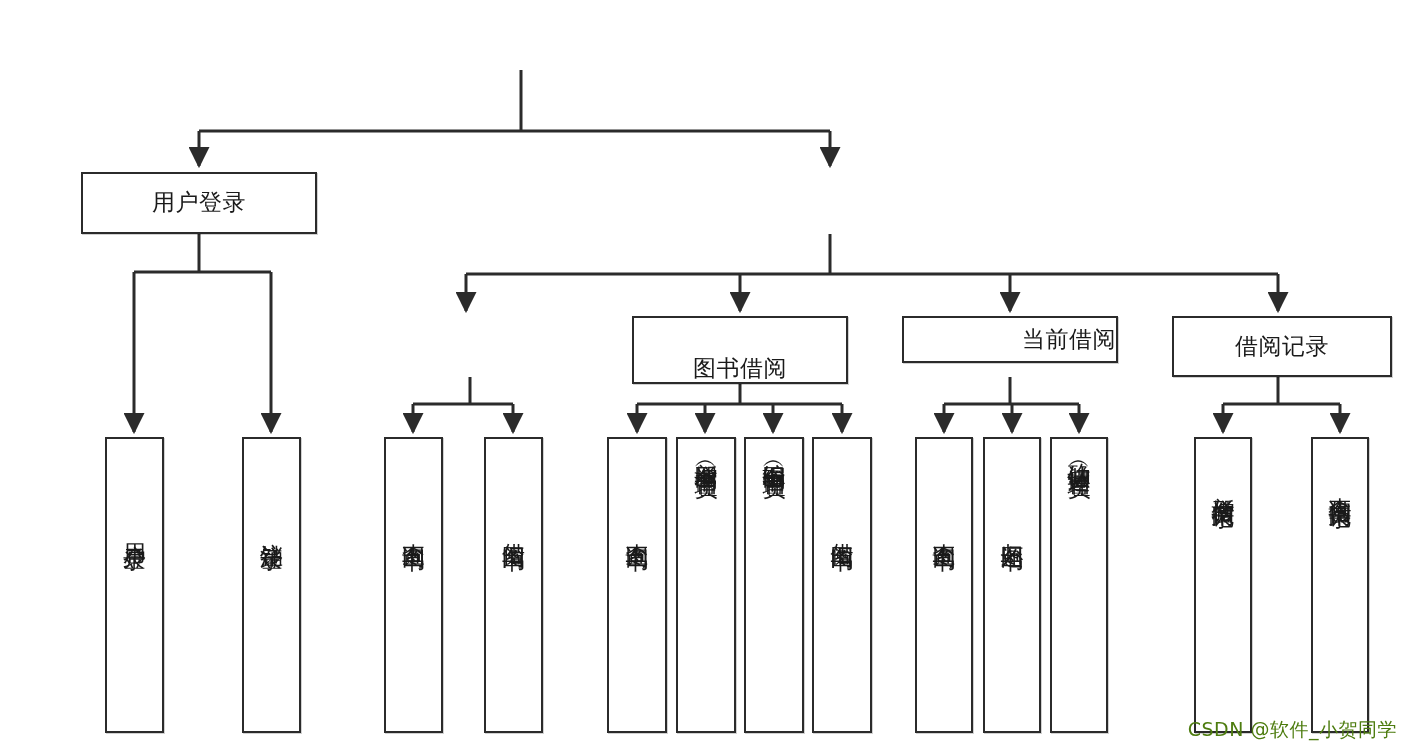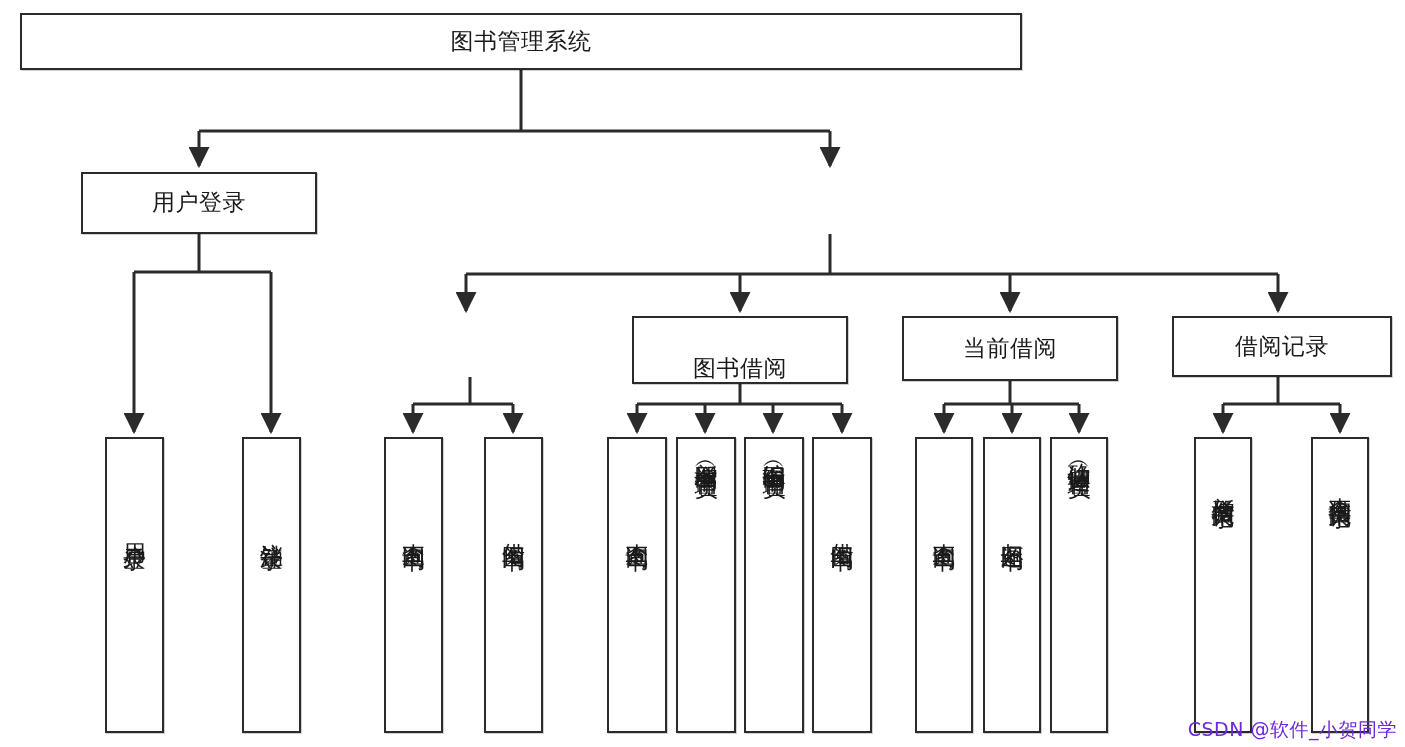--- a/index.html
+++ b/index.html
@@ -59,21 +59,21 @@
     text-orientation: upright;
     font-size: 23px;
     line-height: 1.0;
     letter-spacing: 2px;
   }
   #watermark {
     position: absolute;
     right: 8px;
     bottom: 4px;
     font-size: 19px;
-    color: #6d28d9;
+    color: #4d7c0f;
     letter-spacing: 0.5px;
     white-space: nowrap;
     user-select: none;
   }
 </style>
 </head>
 <body>
 
 <div id="diagram-root">
 
@@ -120,35 +120,32 @@
       <path d="M 1012 404 L 1012 432" marker-end="url(#arrow)"></path>
       <path d="M 1079 404 L 1079 432" marker-end="url(#arrow)"></path>
 
       <path d="M 1278 377 L 1278 404"></path>
       <path d="M 1223 404 L 1340 404"></path>
       <path d="M 1223 404 L 1223 432" marker-end="url(#arrow)"></path>
       <path d="M 1340 404 L 1340 432" marker-end="url(#arrow)"></path>
     </g>
   </svg>
 
-  <div class="node horiz" style="left:20px; top:13px; width:1002px; height:57px;">
-    <span class="node-label">图书管理系统</span>
-  </div>
 
   <div class="node horiz" style="left:81px; top:172px; width:236px; height:62px;">
     <span class="node-label">用户登录</span>
   </div>
 
 
 
   <div class="node horiz" style="left:632px; top:316px; width:216px; height:68px;align-items:flex-end;">
     <span class="node-label">图书借阅</span>
   </div>
 
-  <div class="node horiz" style="left:902px; top:316px; width:216px; height:65px;">
+  <div class="node horiz" style="left:902px; top:316px; width:216px; height:47px;justify-content:flex-end;">
     <span class="node-label">当前借阅</span>
   </div>
 
   <div class="node horiz" style="left:1172px; top:316px; width:220px; height:61px;">
     <span class="node-label">借阅记录</span>
   </div>
 
   <div class="node vert" style="left:105px; top:437px; width:59px; height:296px; padding-top:86px;">
     <span class="node-label">用户登录</span>
   </div>

